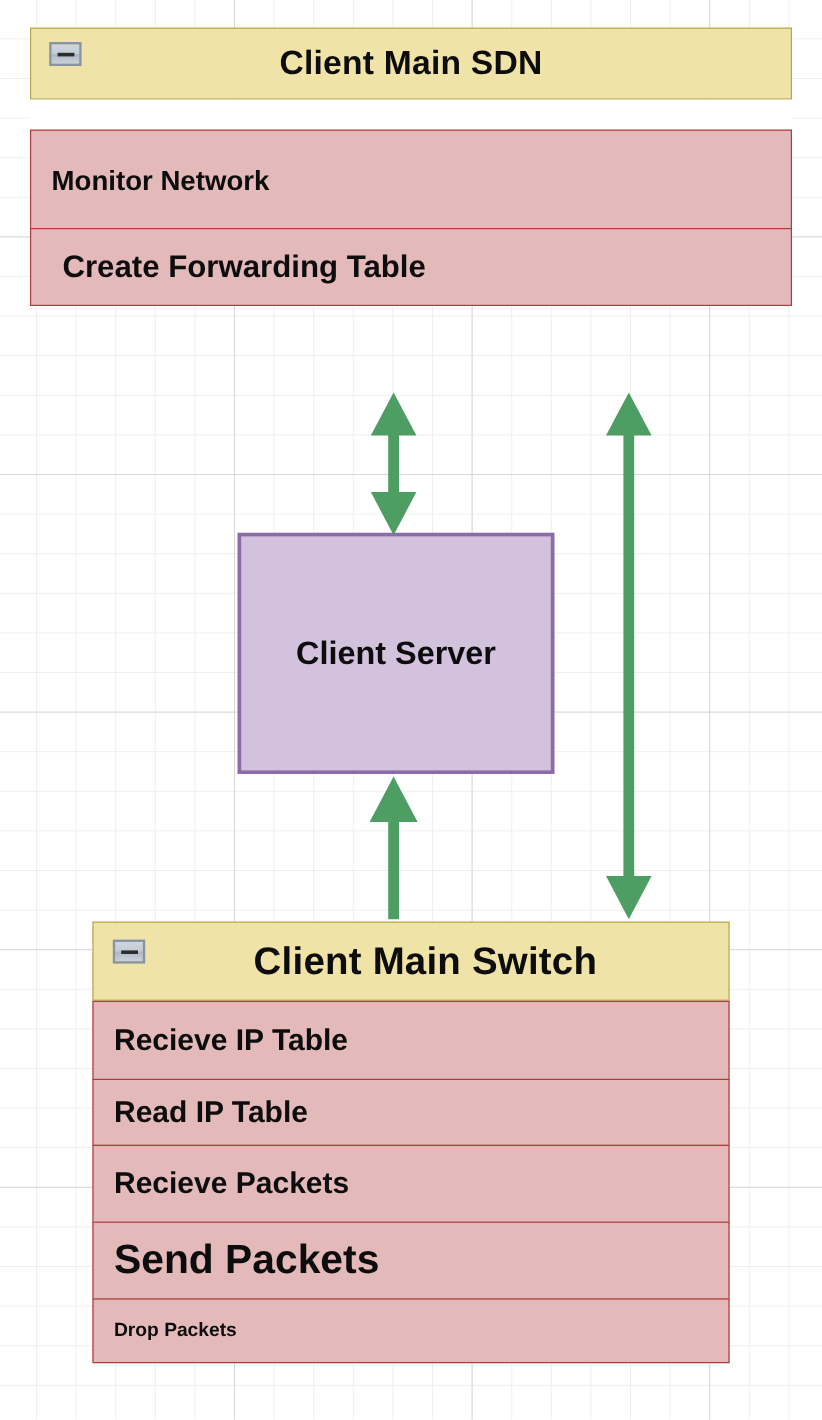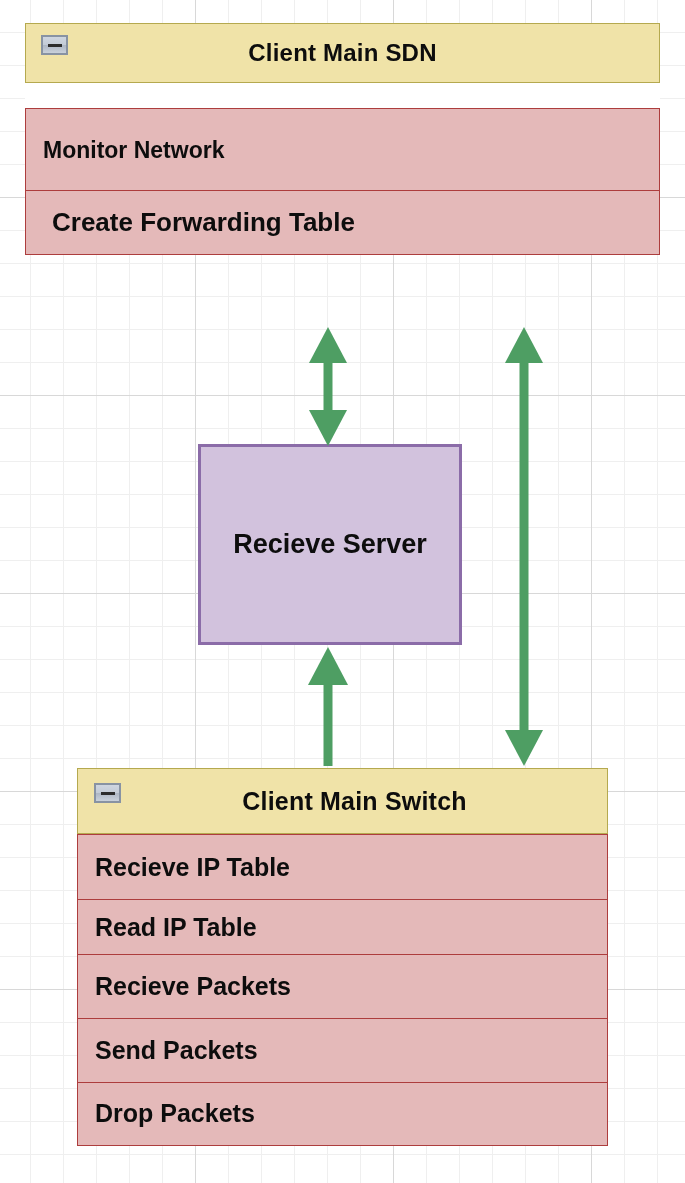--- a/index.html
+++ b/index.html
@@ -125,63 +125,63 @@
 <body>
 
 <div id="canvas">
 
   <div class="uml-box" style="left:25px; top:23px; width:635px; height:307px;">
 
     <div class="uml-header" style="left:0; top:0; width:635px; height:60px; position:absolute;">
       <div class="collapse-icon" style="left:15px; top:11px;">
         <span class="bar"></span>
       </div>
-      <span class="uml-title" style="font-size:24px;">Client Main SDN</span>
+      <span class="uml-title" style="font-size:28px;">Client Main SDN</span>
     </div>
 
     <div class="uml-divider-gap" style="left:0; top:60px; width:635px; height:26px;"></div>
     <div class="uml-divider-line" style="left:0; top:88px; width:635px; height:4px;"></div>
 
     <div class="uml-rows" style="left:0; top:85px; width:635px;">
       <div class="uml-row" style="height:84px; padding-left:17px; font-size:23px;">
         <span>Monitor Network</span>
       </div>
       <div class="uml-row" style="height:65px; padding-left:26px; font-size:26px;">
         <span>Create Forwarding Table</span>
       </div>
     </div>
   </div>
 
   <div class="node-box" style="left:198px; top:444px; width:264px; height:201px; font-size:27px;">
-    <span>Recieve Server</span>
+    <span>Client Server</span>
   </div>
 
   <div class="uml-box" style="left:77px; top:768px; width:531px; height:396px;">
 
     <div class="uml-header" style="left:0; top:0; width:531px; height:66px; position:absolute;">
       <div class="collapse-icon" style="left:16px; top:14px;">
         <span class="bar"></span>
       </div>
-      <span class="uml-title" style="font-size:25px; margin-left:24px;">Client Main Switch</span>
+      <span class="uml-title" style="font-size:32px; margin-left:24px;">Client Main Switch</span>
     </div>
 
     <div class="uml-rows" style="left:0; top:66px; width:531px;">
       <div class="uml-row" style="height:67px; padding-left:17px; font-size:25px;">
         <span>Recieve IP Table</span>
       </div>
       <div class="uml-row" style="height:56px; padding-left:17px; font-size:25px;">
         <span>Read IP Table</span>
       </div>
       <div class="uml-row" style="height:66px; padding-left:17px; font-size:25px;text-align:right;">
         <span>Recieve Packets</span>
       </div>
-      <div class="uml-row" style="height:65px; padding-left:17px; font-size:25px;">
+      <div class="uml-row" style="height:65px; padding-left:17px; font-size:34px;">
         <span>Send Packets</span>
       </div>
-      <div class="uml-row" style="height:64px; padding-left:17px; font-size:25px;">
+      <div class="uml-row" style="height:54px; padding-left:17px; font-size:16px;">
         <span>Drop Packets</span>
       </div>
     </div>
   </div>
 
   <svg class="connector" width="685" height="1183" viewBox="0 0 685 1183" style="left:0; top:0;">
 
       Target Server : double-headed vertical arrow --&gt;
     <g>
       <line x1="328" y1="345" x2="328" y2="428" stroke="#4e9e63" stroke-width="9"></line>

